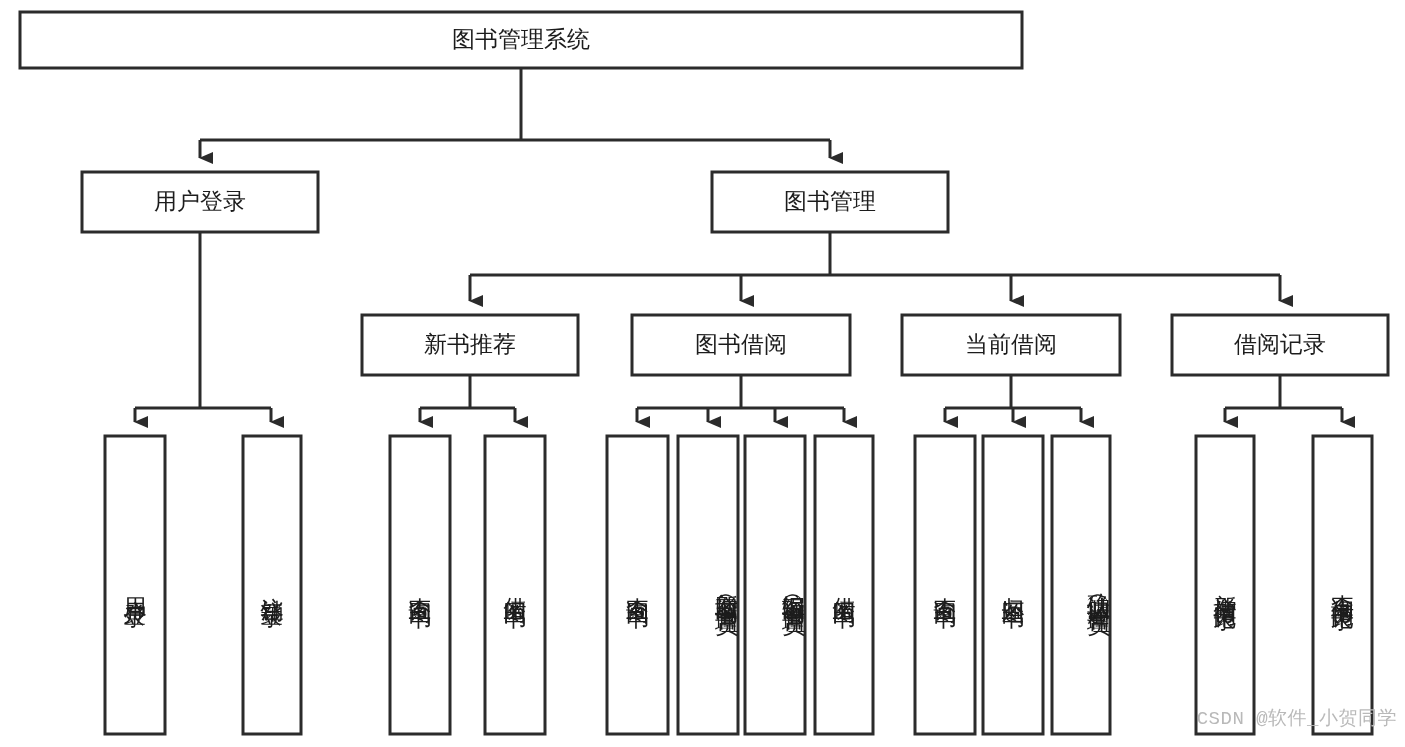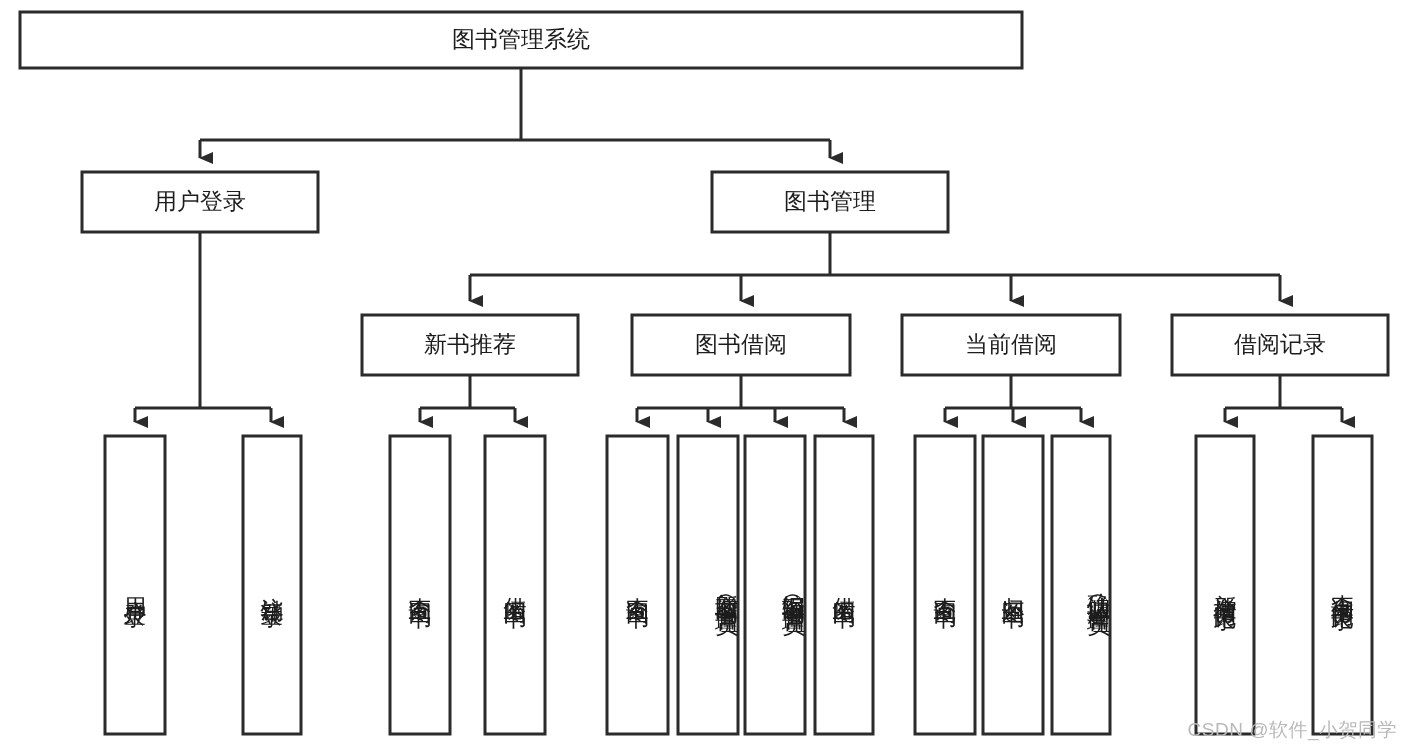--- a/index.html
+++ b/index.html
@@ -61,22 +61,22 @@
     display: flex;
     align-items: center;
     justify-content: center;
     text-align: center;
     white-space: nowrap;
     pointer-events: none;
   }
   .watermark {
     position: absolute;
     right: 8px;
-    bottom: 4px;
-    font-family: Liberation Sans, sans-serif;
+    bottom: 16px;
+    font-family: Liberation Mono, monospace;
     font-size: 19px;
     color: #b9b9b9;
     letter-spacing: 0.5px;
     white-space: nowrap;
   }
 </style>
 </head>
 <body>
 
 <div id="diagram-root">

